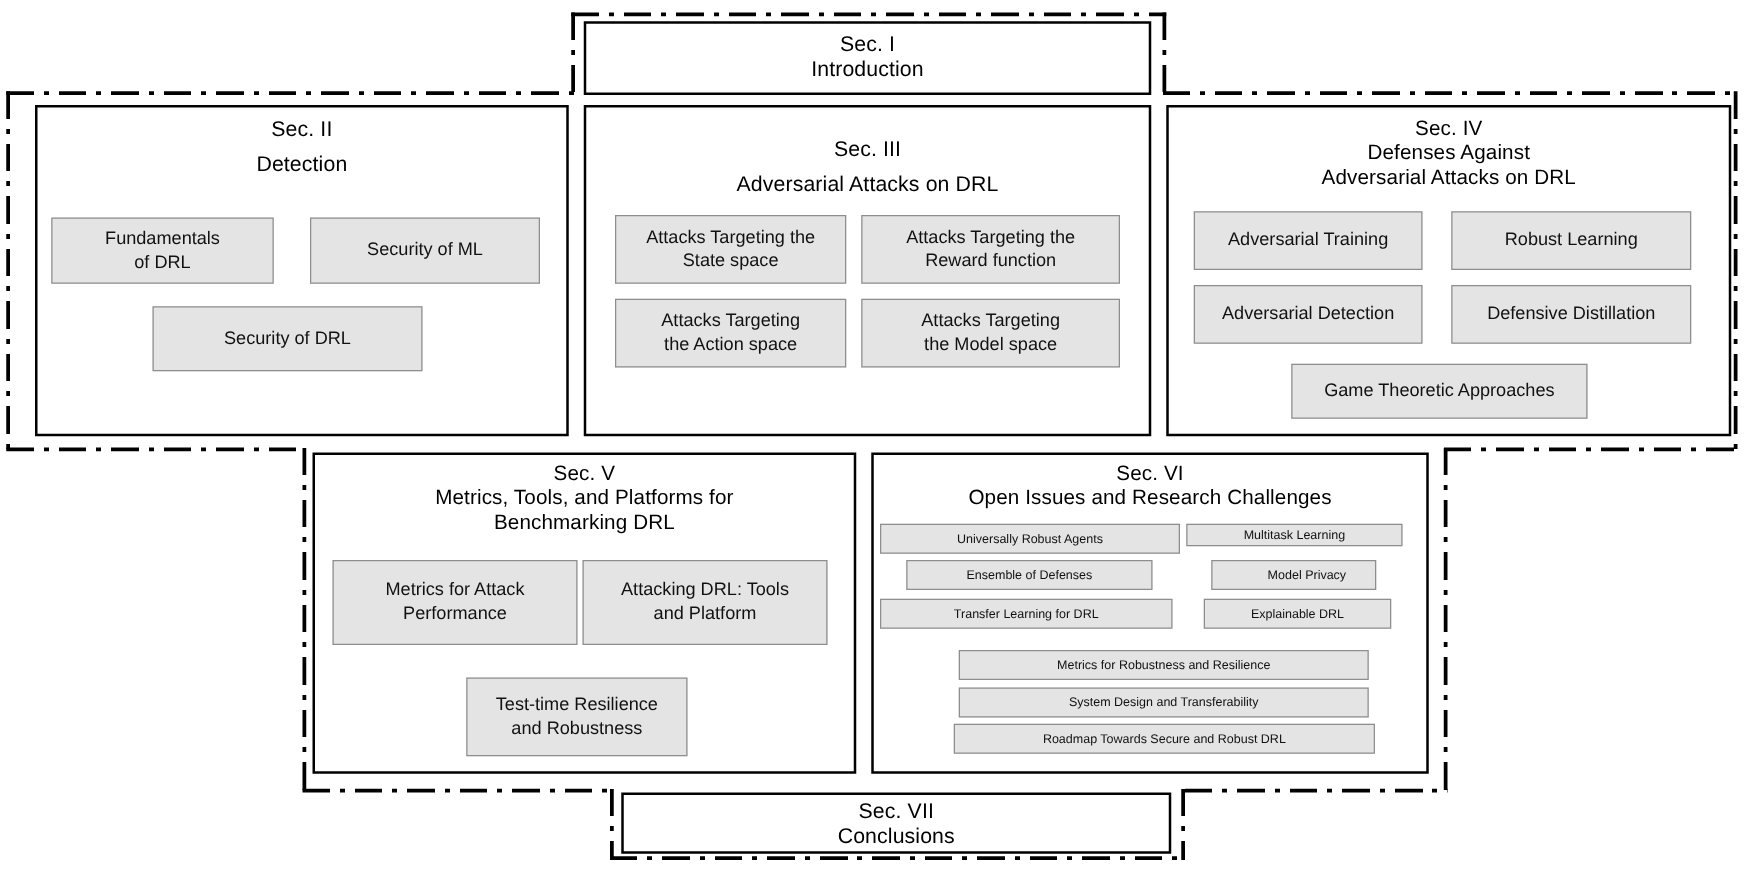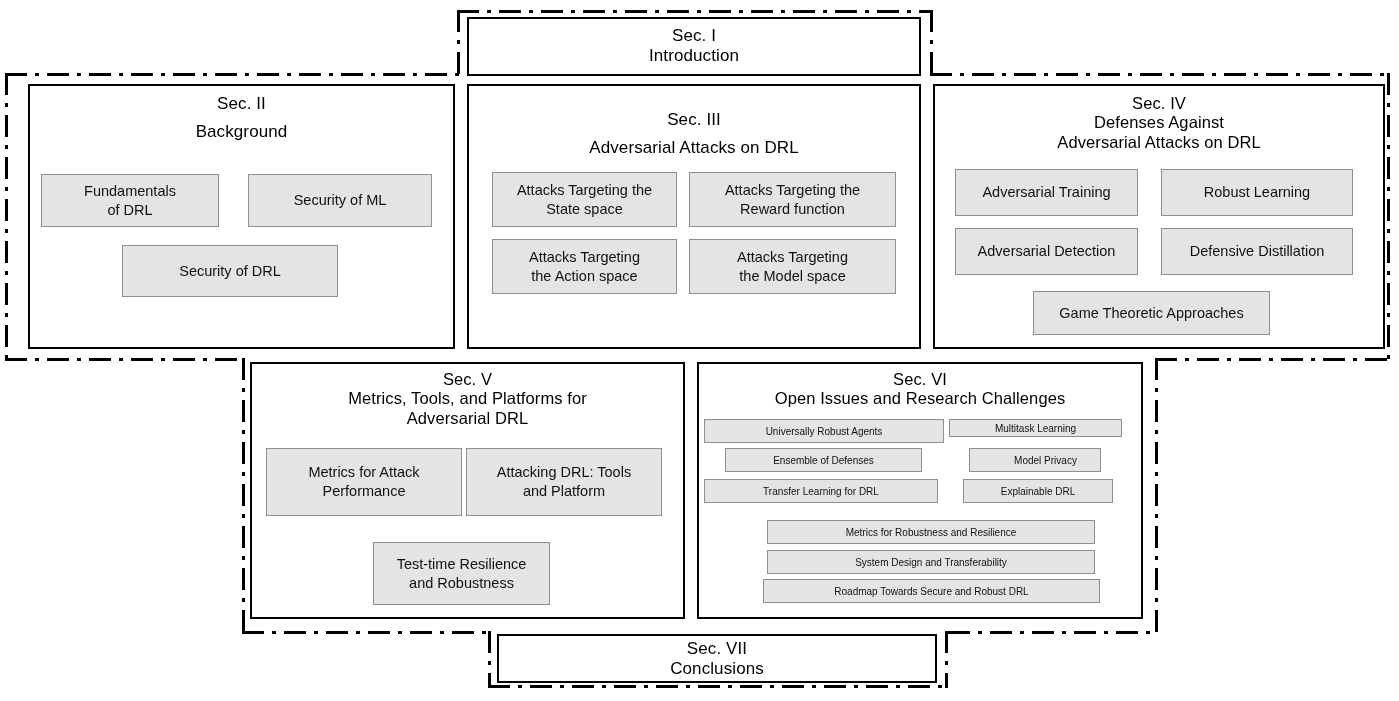--- a/index.html
+++ b/index.html
@@ -107,21 +107,21 @@
     <div class="sec-title t17" style="margin-top:7px;">
       <div>Sec. I</div>
       <div>Introduction</div>
     </div>
   </div>
 
   <div class="sec" style="left:28px;top:84px;width:427px;height:265px;">
     <div class="sec-title t17" style="margin-top:8px;">
       <div>Sec. II</div>
       <div style="height:8px;"></div>
-      <div>Background</div>
+      <div>Detection</div>
     </div>
   </div>
   <div class="leaf" style="left:41px;top:174px;width:178px;height:53px;">Fundamentals
 of DRL</div>
   <div class="leaf" style="left:248px;top:174px;width:184px;height:53px;">Security of ML</div>
   <div class="leaf" style="left:122px;top:245px;width:216px;height:52px;">Security of DRL</div>
 
   <div class="sec" style="left:467px;top:84px;width:454px;height:265px;">
     <div class="sec-title t17" style="margin-top:24px;">
       <div>Sec. III</div>
@@ -148,21 +148,21 @@
   <div class="leaf" style="left:955px;top:169px;width:183px;height:47px;">Adversarial Training</div>
   <div class="leaf" style="left:1161px;top:169px;width:192px;height:47px;">Robust Learning</div>
   <div class="leaf" style="left:955px;top:228px;width:183px;height:47px;">Adversarial Detection</div>
   <div class="leaf" style="left:1161px;top:228px;width:192px;height:47px;">Defensive Distillation</div>
   <div class="leaf" style="left:1033px;top:291px;width:237px;height:44px;">Game Theoretic Approaches</div>
 
   <div class="sec" style="left:250px;top:362px;width:435px;height:257px;">
     <div class="sec-title t16" style="margin-top:6px;">
       <div>Sec. V</div>
       <div>Metrics, Tools, and Platforms for</div>
-      <div>Adversarial DRL</div>
+      <div>Benchmarking DRL</div>
     </div>
   </div>
   <div class="leaf" style="left:266px;top:448px;width:196px;height:68px;">Metrics for Attack
 Performance</div>
   <div class="leaf" style="left:466px;top:448px;width:196px;height:68px;">Attacking DRL: Tools
 and Platform</div>
   <div class="leaf" style="left:373px;top:542px;width:177px;height:63px;">Test-time Resilience
 and Robustness</div>
 
   <div class="sec" style="left:697px;top:362px;width:446px;height:257px;">

